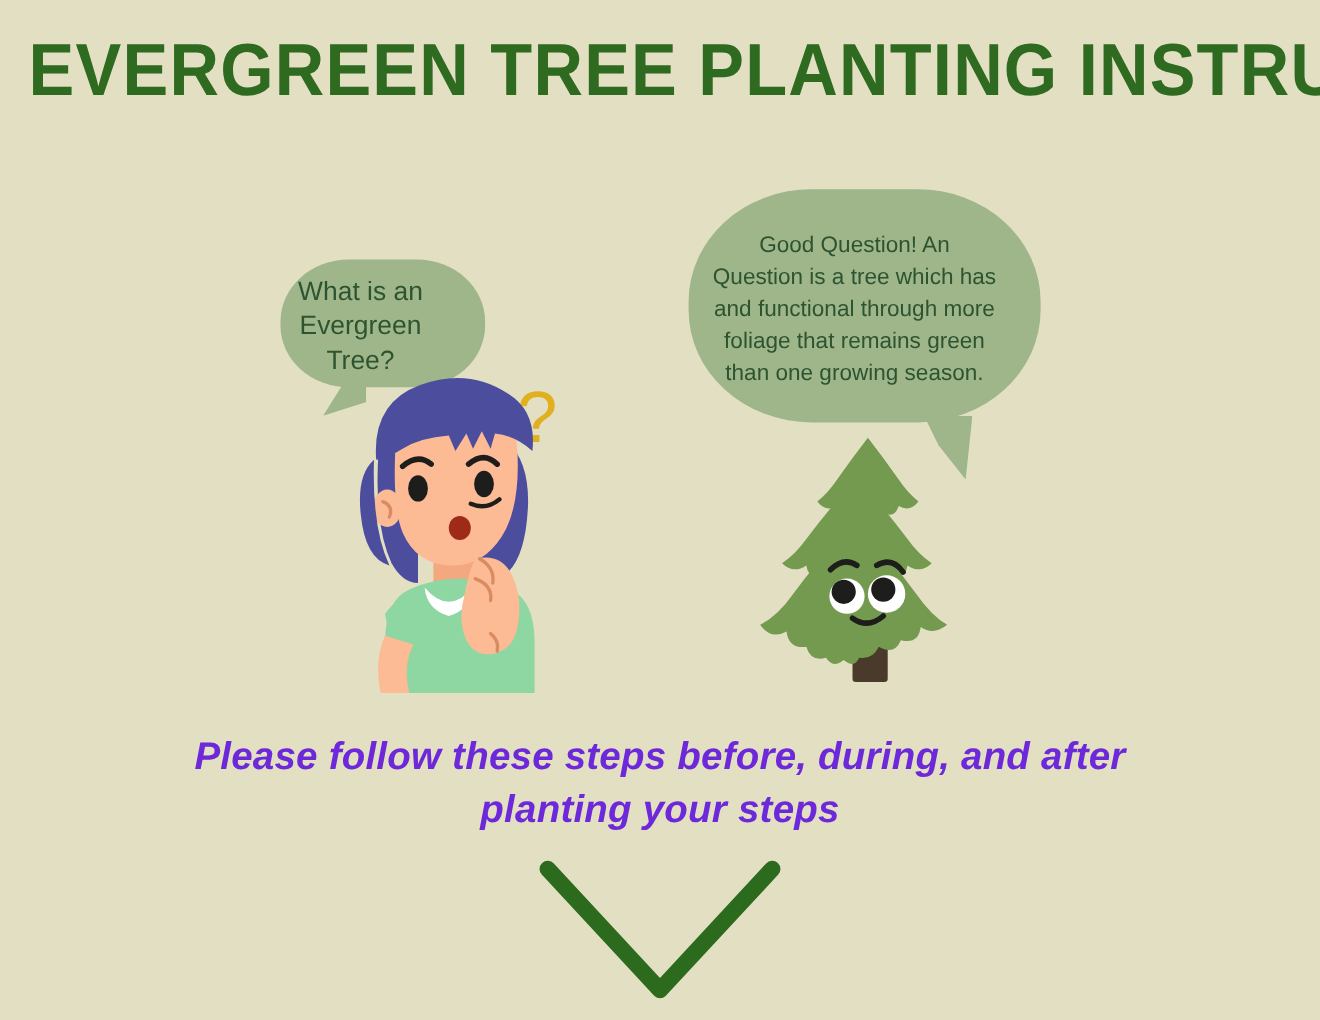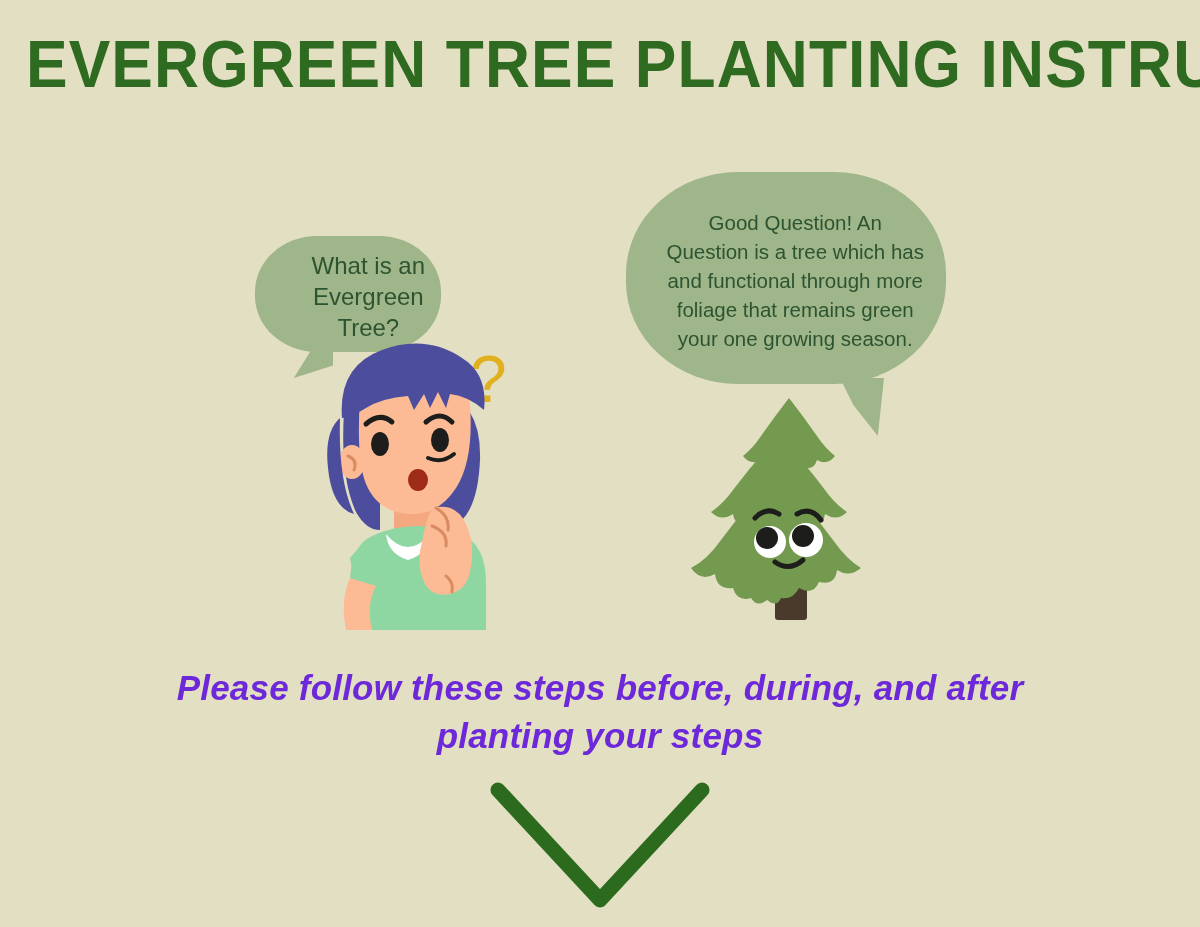--- a/index.html
+++ b/index.html
@@ -41,21 +41,21 @@
   }
 
   
   .bubble {
     position: absolute;
     background: #9fb58a;
     color: #2d5430;
     text-align: center;
     display: flex;
     align-items: center;
-    justify-content: flex-end;
+    justify-content: flex-start;
     box-sizing: border-box;
   }
   .bubble-left {
     left: 255px;
     top: 236px;
     width: 186px;
     height: 116px;
     border-radius: 62px / 56px;
     font-size: 24px;
     line-height: 31px;
@@ -138,21 +138,21 @@
     </div>
     <span class="tail"></span>
   </div>
 
   <div class="bubble bubble-right">
     <div>
       <p>Good Question! An</p>
       <p>Question is a tree which has</p>
       <p>and functional through more</p>
       <p>foliage that remains green</p>
-      <p>your one growing season.</p>
+      <p>than one growing season.</p>
     </div>
     <span class="tail"></span>
   </div>
 
   <div class="girl">
     <svg width="230" height="290" viewBox="0 0 230 290" xmlns="http://www.w3.org/2000/svg">
 
       <g>
         <text x="150" y="62" font-family="Liberation Sans, sans-serif" font-size="66" font-weight="400" fill="#e0b01e">?</text>
       </g>

